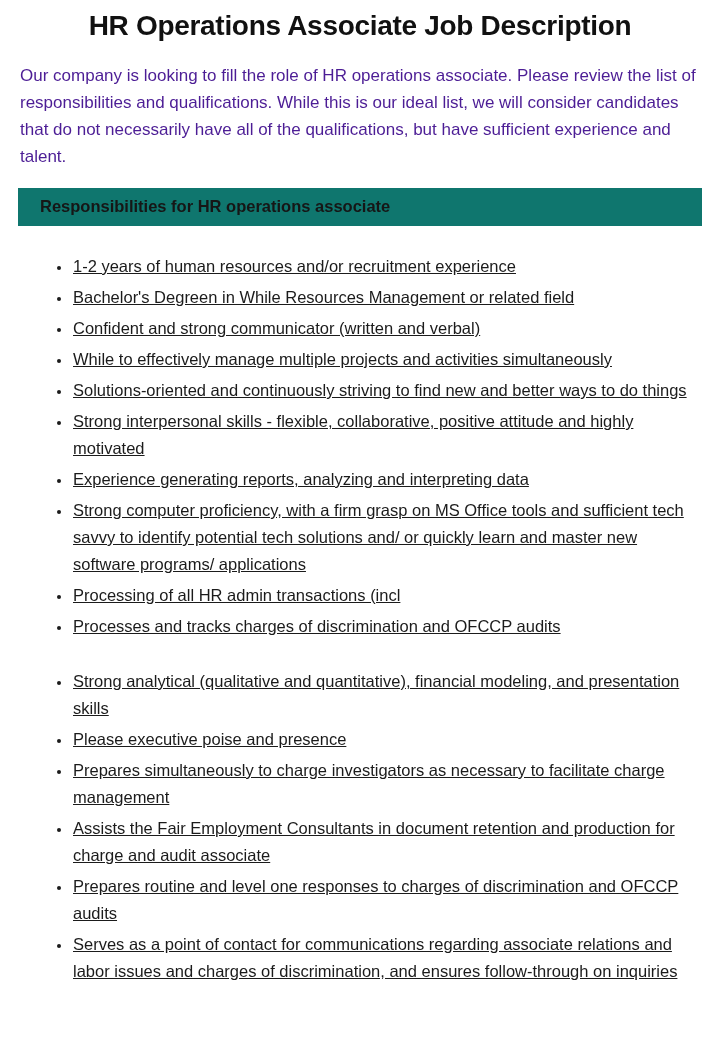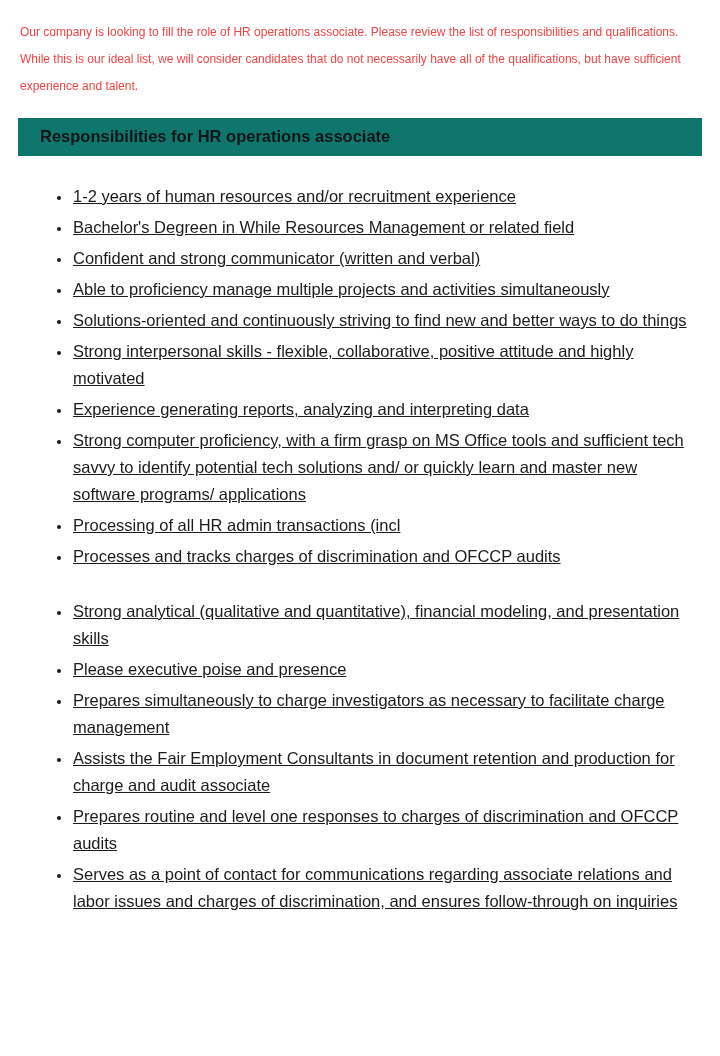--- a/index.html
+++ b/index.html
@@ -24,24 +24,24 @@
     font-size: 28px;
     font-weight: 800;
     letter-spacing: -0.3px;
     text-align: center;
     color: #111;
     margin: 0;
     padding: 9px 0 0 0;
     line-height: 34px;
   }
   .intro {
-    font-size: 12px;
+    font-size: 17px;
     line-height: 27px;
     margin: 19px 2px 0 2px;
-    color: #ef4444;
+    color: #4c1d95;
   }
   .section {
     margin-top: 18px;
   }
   .section-heading {
     background: #0f766e;
     font-size: 16.5px;
     font-weight: bold;
     color: #161616;
     padding: 10px 22px 11px 22px;
@@ -63,30 +63,31 @@
   }
   ul.bullet-list li::marker {
     font-size: 13px;
   }
 </style>
 </head>
 <body>
 
 <div class="page">
 
+  <h1 class="doc-title">HR Operations Associate Job Description</h1>
 
   <p class="intro">Our company is looking to fill the role of HR operations associate. Please review the list of responsibilities and qualifications. While this is our ideal list, we will consider candidates that do not necessarily have all of the qualifications, but have sufficient experience and talent.</p>
 
   <div class="section">
     <h2 class="section-heading">Responsibilities for HR operations associate</h2>
     <ul class="bullet-list">
         <li>1-2 years of human resources and/or recruitment experience</li>
         <li>Bachelor's Degreen in While Resources Management or related field</li>
         <li>Confident and strong communicator (written and verbal)</li>
-        <li>Able to proficiency manage multiple projects and activities simultaneously</li>
+        <li>While to effectively manage multiple projects and activities simultaneously</li>
         <li>Solutions-oriented and continuously striving to find new and better ways to do things</li>
         <li>Strong interpersonal skills - flexible, collaborative, positive attitude and highly motivated</li>
         <li>Experience generating reports, analyzing and interpreting data</li>
         <li>Strong computer proficiency, with a firm grasp on MS Office tools and sufficient tech savvy to identify potential tech solutions and/ or quickly learn and master new software programs/ applications</li>
         <li>Processing of all HR admin transactions (incl</li>
         <li>Processes and tracks charges of discrimination and OFCCP audits</li>
       </ul>
   </div>
 
   <div class="section">

